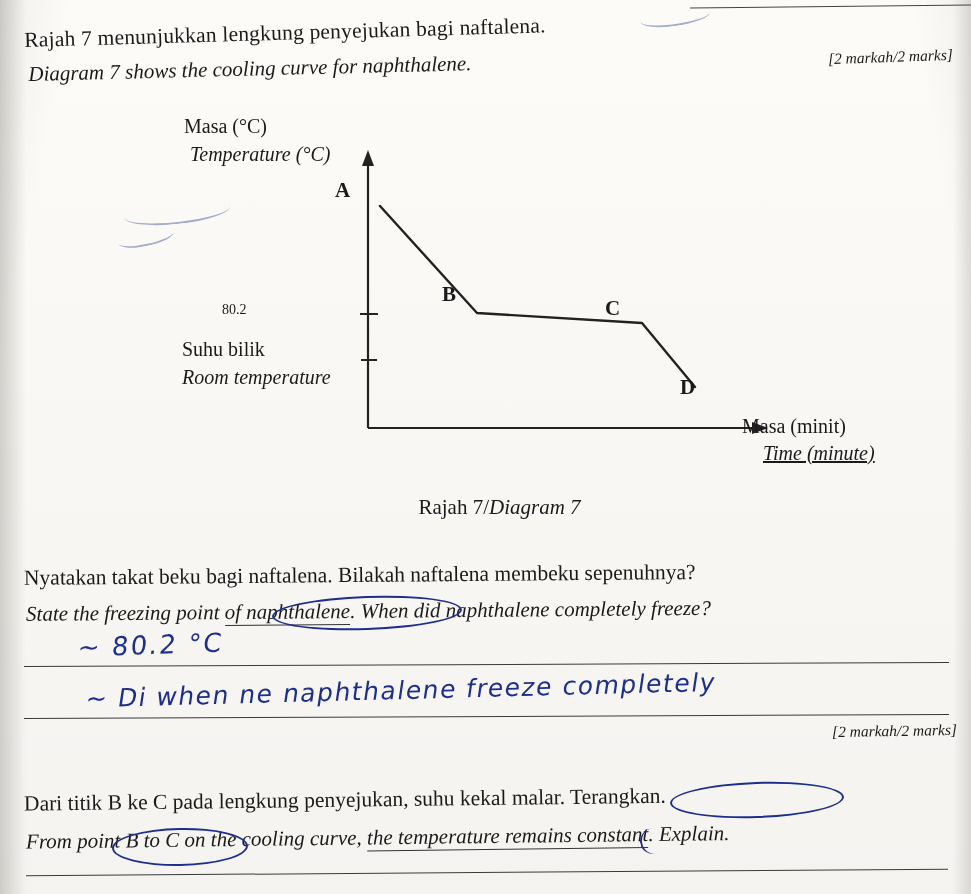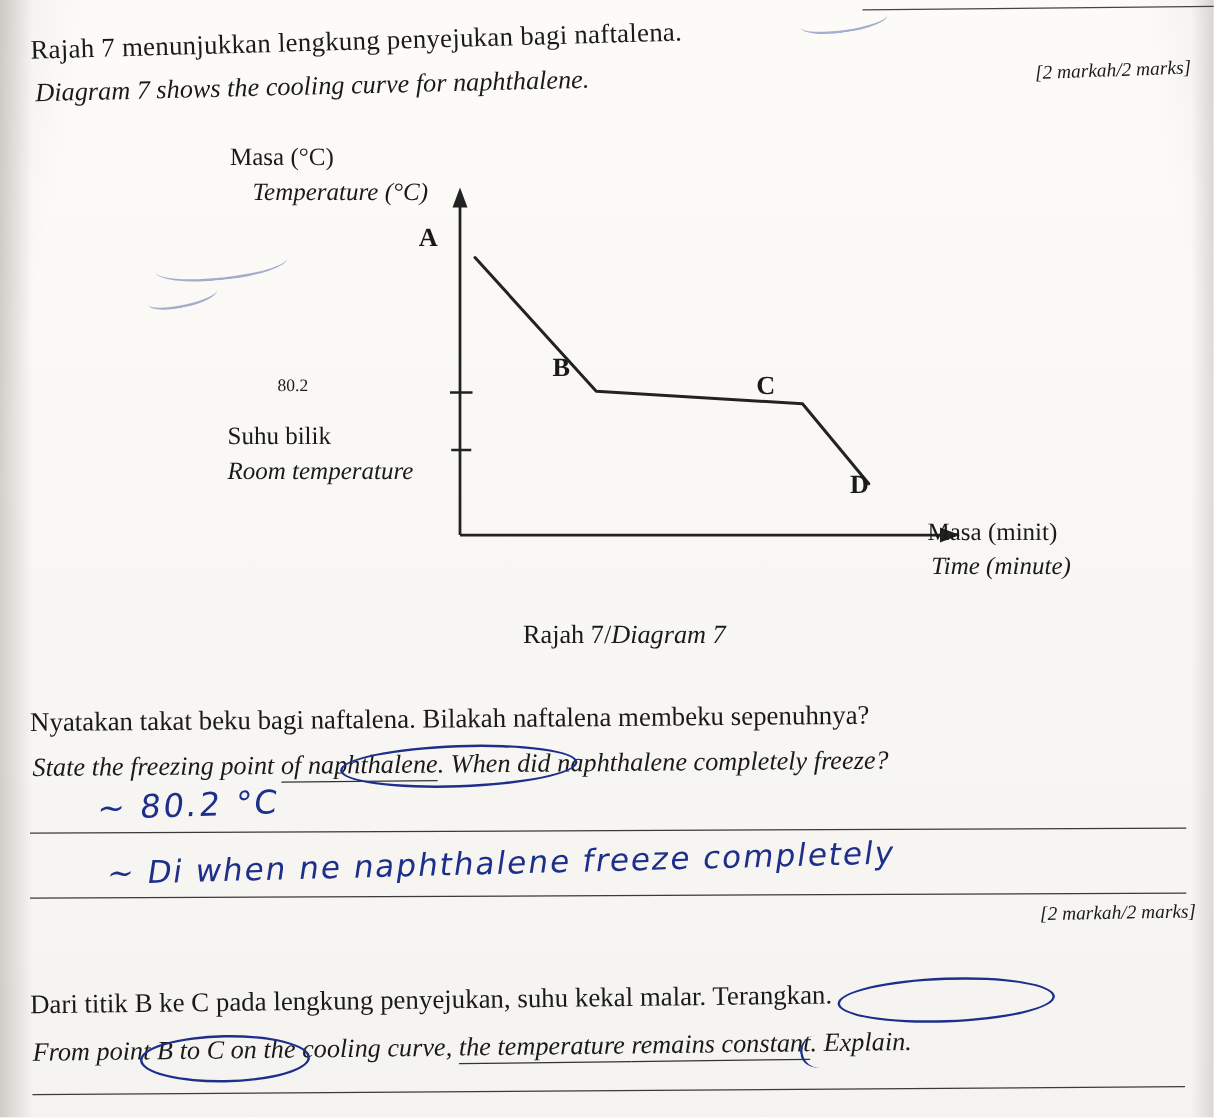--- a/index.html
+++ b/index.html
@@ -81,26 +81,26 @@
   #graph-area svg { display:block; }
 
   .axis-label {
     position: absolute;
     font-size: 20px;
     white-space: nowrap;
   }
   .axis-label.it { font-style: italic; }
 
   #lbl-suhu     { left: 34px;  top: 5px; }
-  #lbl-temp     { left: 52px;  top: 33px; }
+  #lbl-temp     { left: 40px;  top: 33px; }
   #lbl-802      { left: 72px;  top: 192px; font-size: 14px;}
   #lbl-bilik    { left: 32px;  top: 228px; text-align: center; }
   #lbl-roomtemp { left: 32px;  top: 256px; text-align: right; }
   #lbl-masa     { left: 592px; top: 305px; }
-  #lbl-time     { left: 595px; top: 332px; }
+  #lbl-time     { left: 613px; top: 332px; text-decoration: underline; }
 
   .pt-label {
     position: absolute;
     font-size: 21px;
     font-weight: 700;
     font-family: "Liberation Serif", serif;
   }
   #pt-a { left: 185px; top: 68px; }
   #pt-b { left: 292px; top: 172px; }
   #pt-c { left: 455px; top: 186px; }

